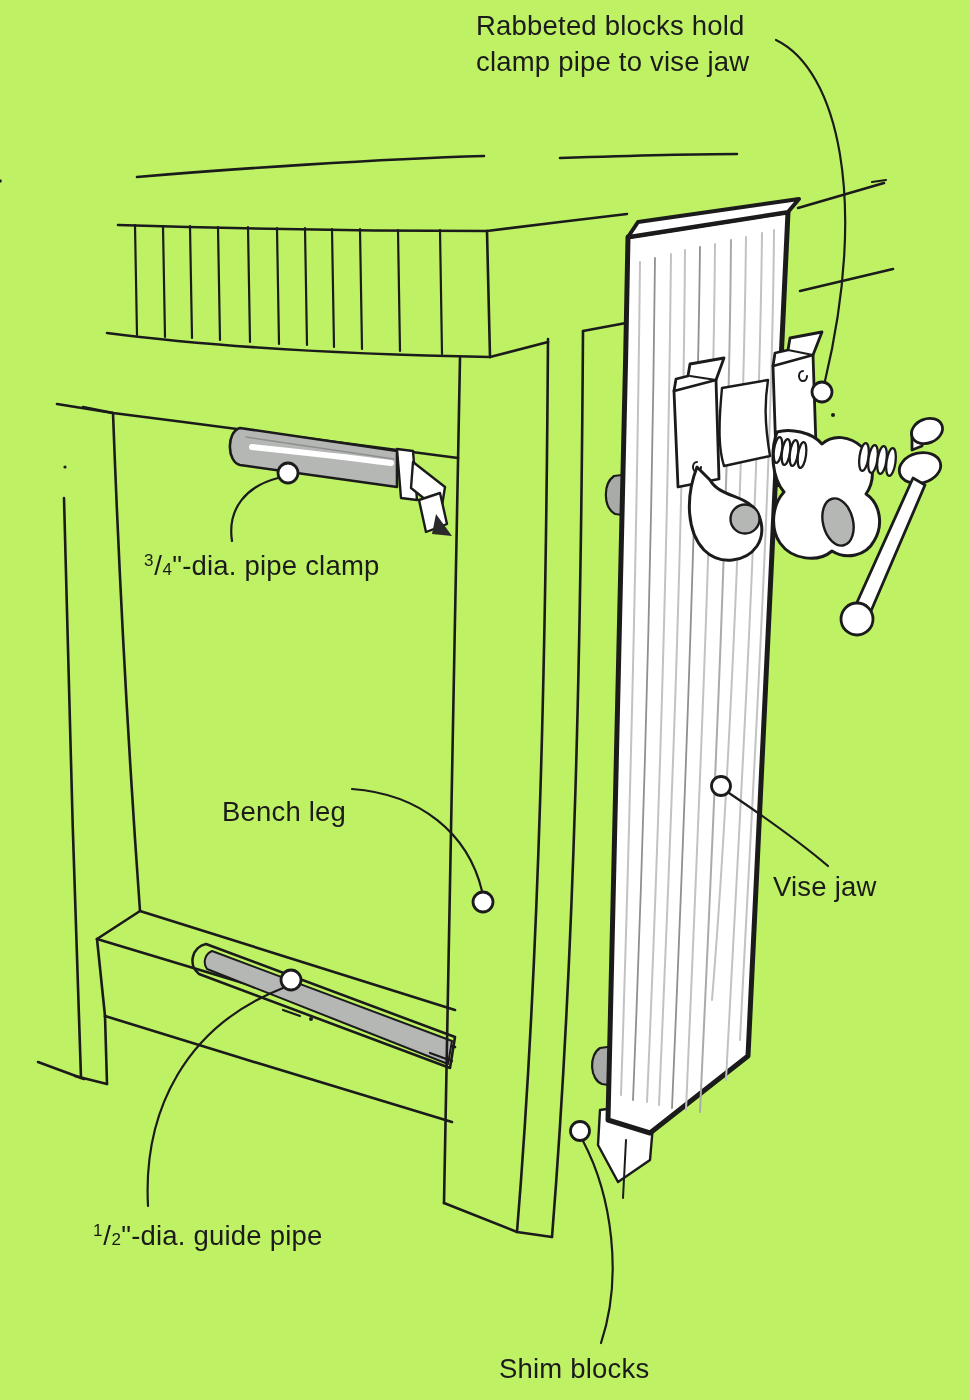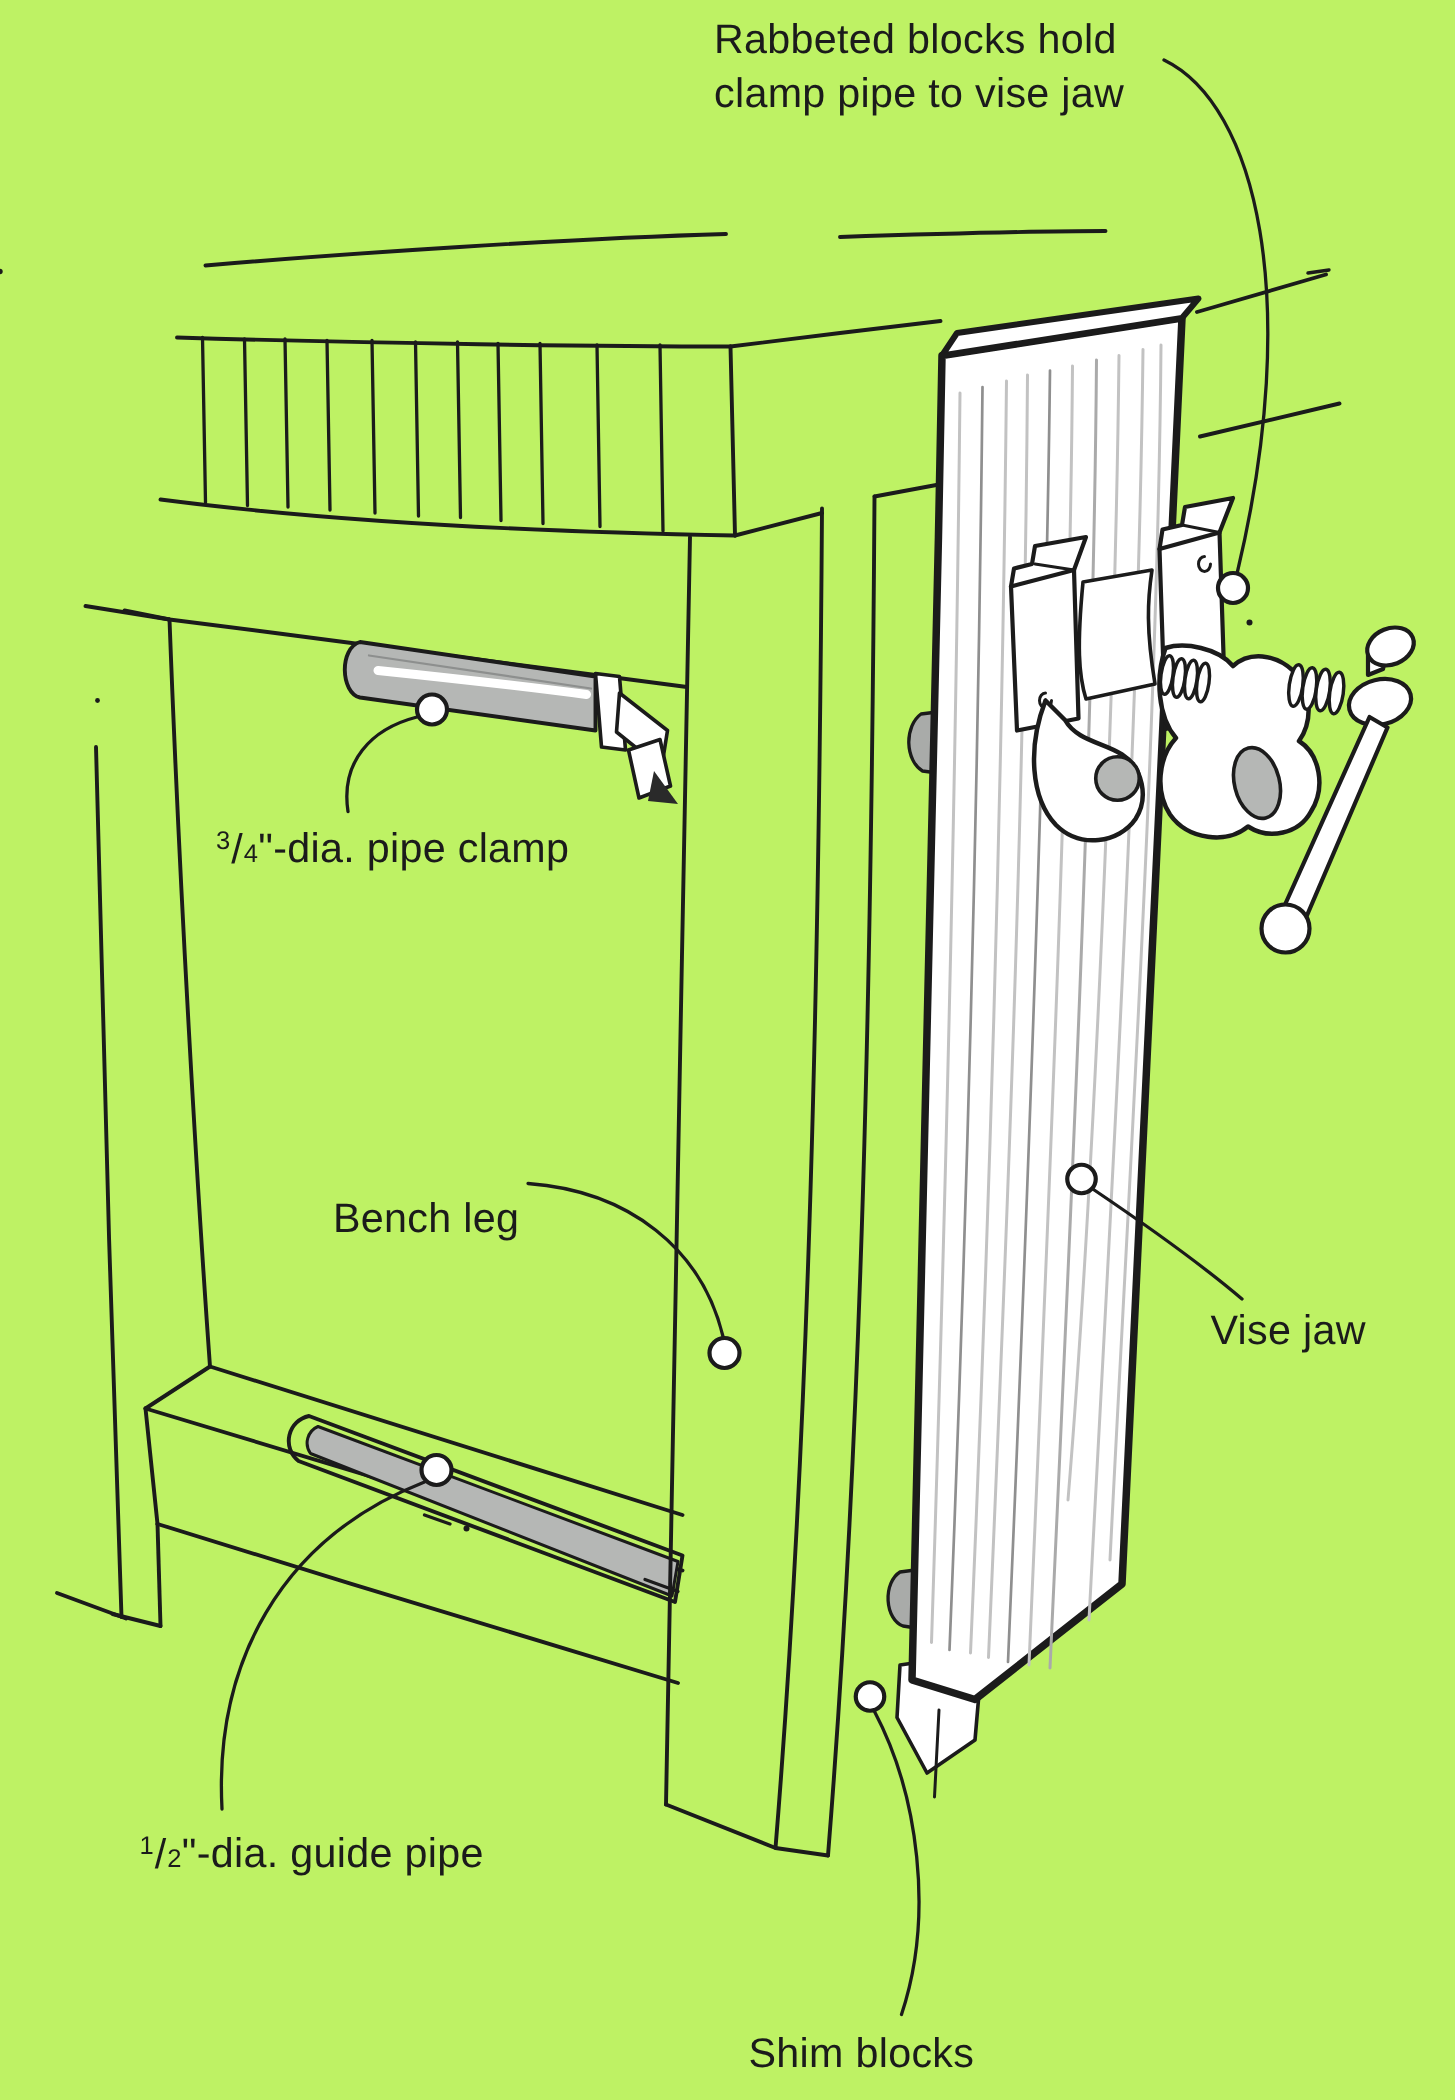--- a/index.html
+++ b/index.html
@@ -194,21 +194,21 @@
   </div>
 
   <div class="lbl" style="left:144px;top:543px;">
     <span class="fnum">3</span><span class="fsl">/</span><span class="fden">4</span><span>"-dia. pipe clamp</span>
   </div>
 
   <div class="lbl" style="left:222px;top:770px;margin-top:24px;">
     <span>Bench leg</span>
   </div>
 
-  <div class="lbl" style="left:807px;top:869px;">
+  <div class="lbl" style="left:773px;top:869px;">
     <span>Vise jaw</span>
   </div>
 
   <div class="lbl" style="left:93px;top:1213px;">
     <span class="fnum">1</span><span class="fsl">/</span><span class="fden">2</span><span>"-dia. guide pipe</span>
   </div>
 
   <div class="lbl" style="left:499px;top:1351px;">
     <span>Shim blocks</span>
   </div>

